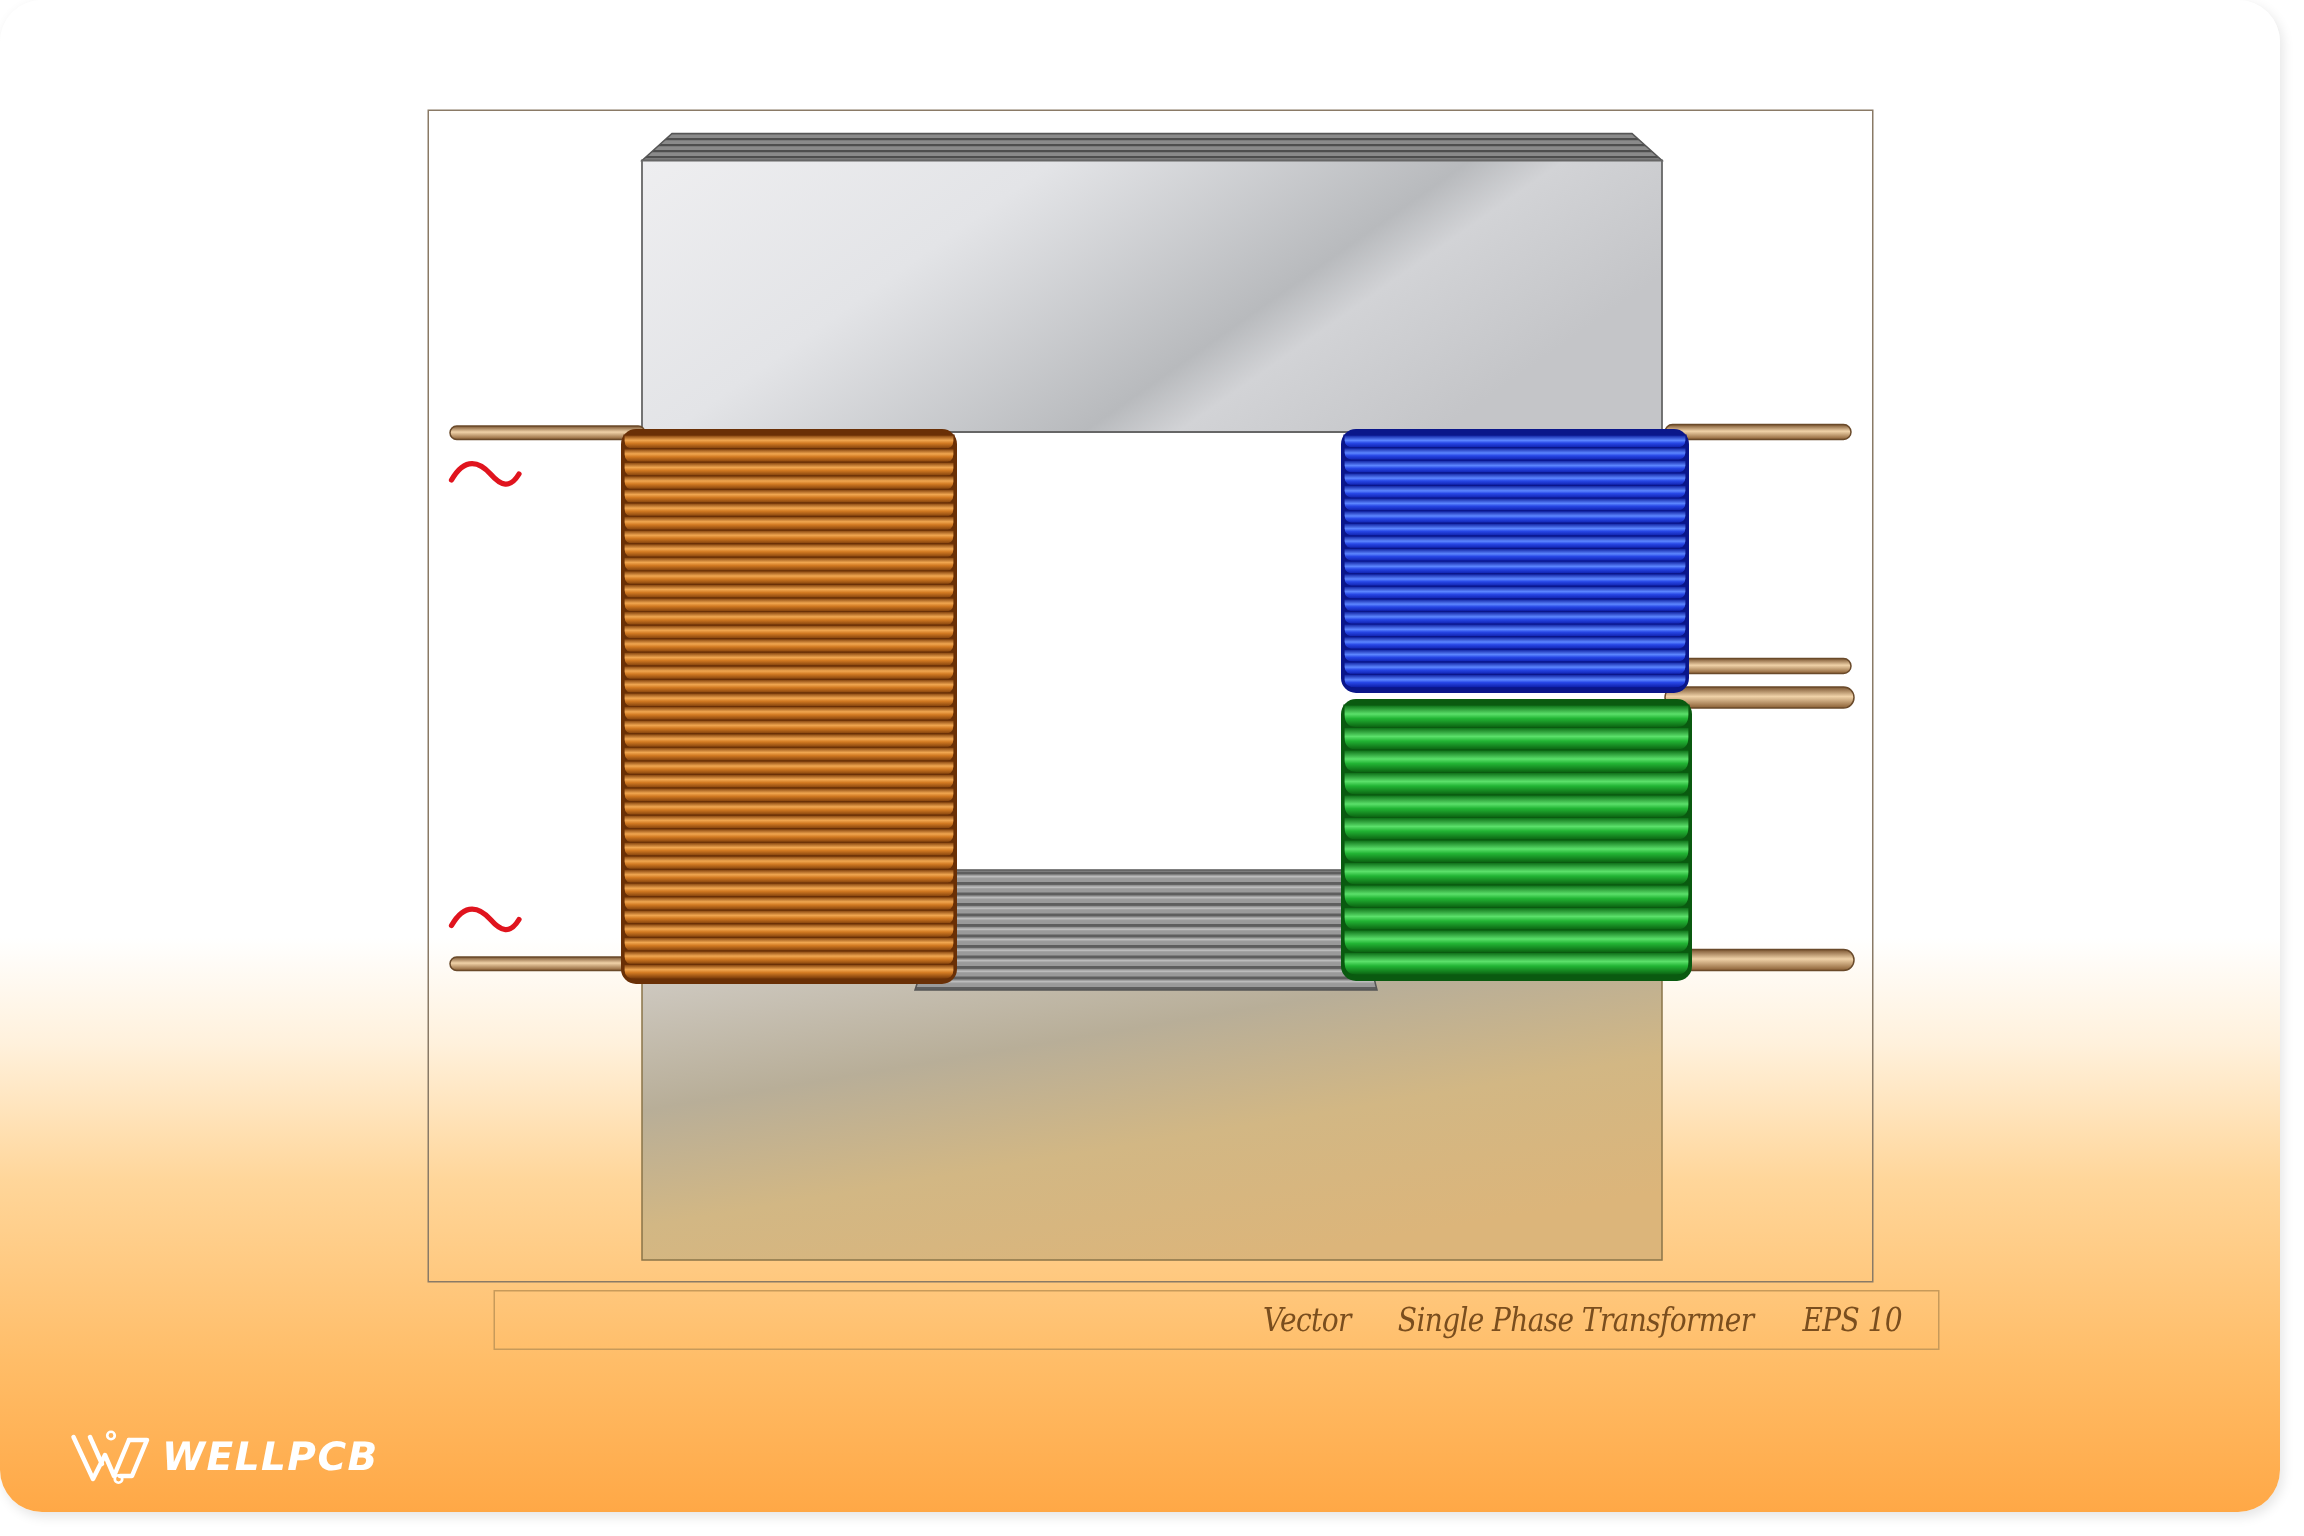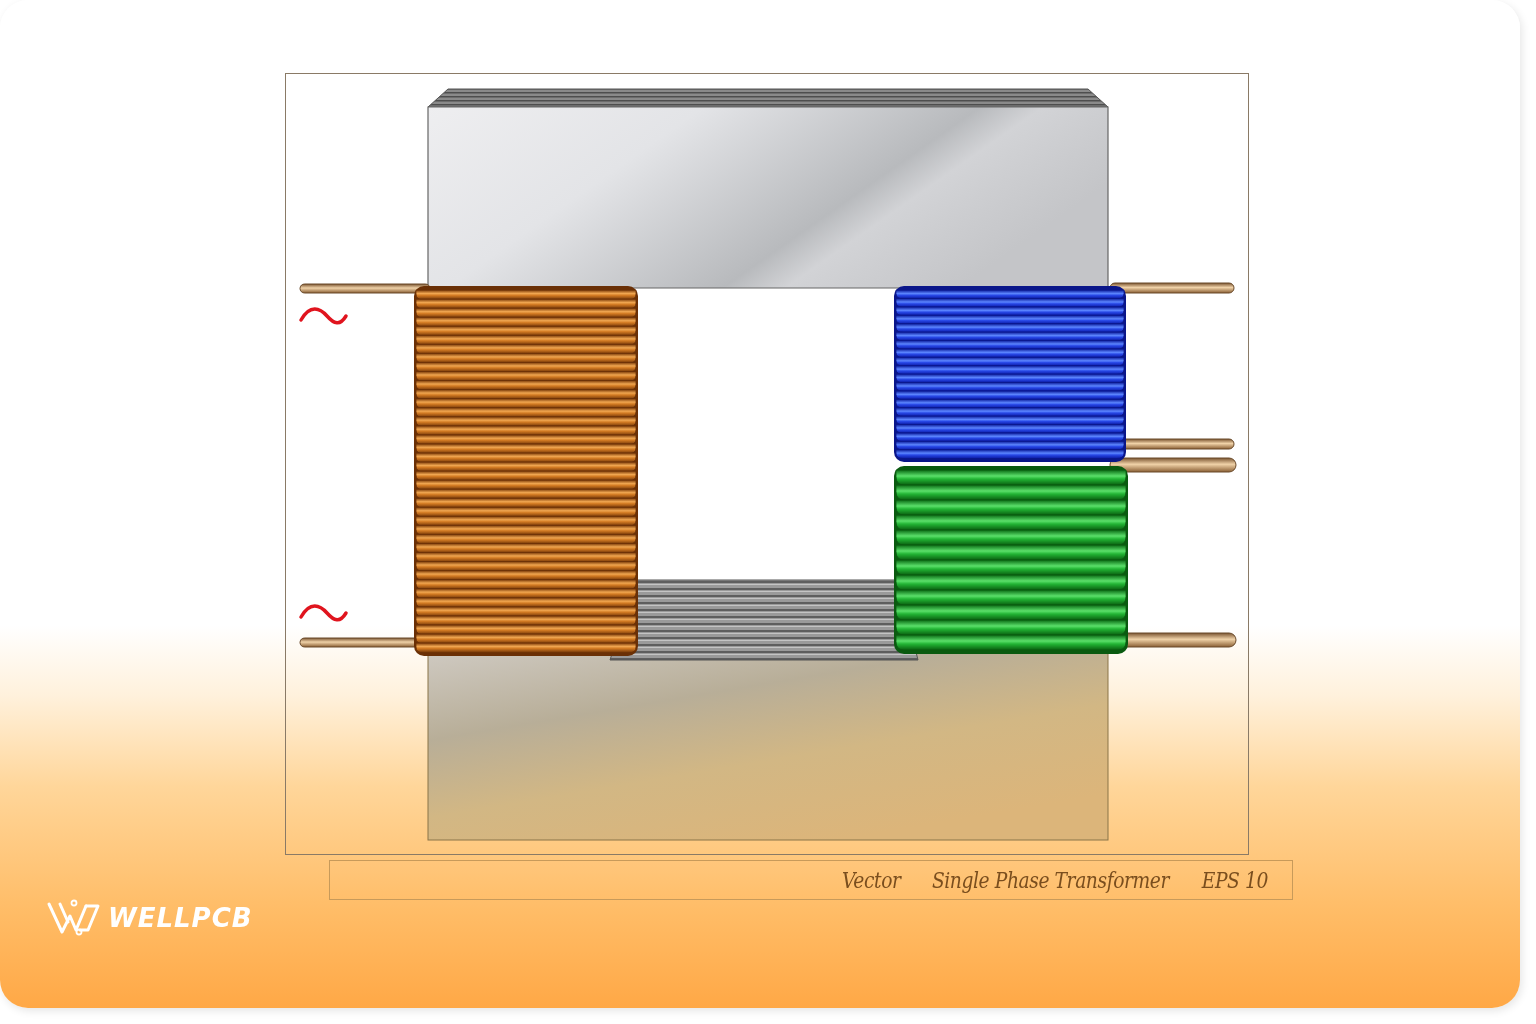--- a/index.html
+++ b/index.html
@@ -35,21 +35,21 @@
       color: #7a4e1e;
       font-size: 22px;
       letter-spacing: -0.5px;
       margin-left: 44px;
     }
     .caption-bar span { transform: scaleX(0.85); display: inline-block; }
     .caption-left { transform-origin: left center; }
     .caption-right { transform-origin: right center; }
     svg.art { position: absolute; left: 0; top: 0; }
     .logo {
-      position: absolute; left: 46px; top: 898px;
+      position: absolute; left: 46px; top: 952px;
       display: flex; align-items: center; gap: 4px;
     }
     .logo-text {
       font-family: "DejaVu Sans", sans-serif;
       font-weight: bold; font-style: italic;
       color: #ffffff; font-size: 26px; letter-spacing: 1px;
     }
   </style>
 </head>
 <body>

